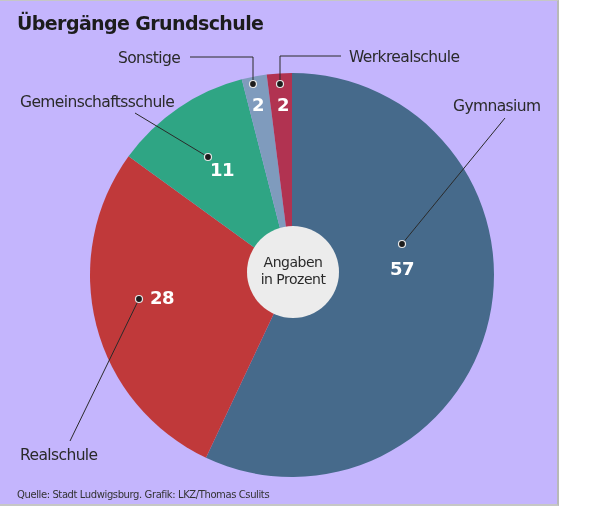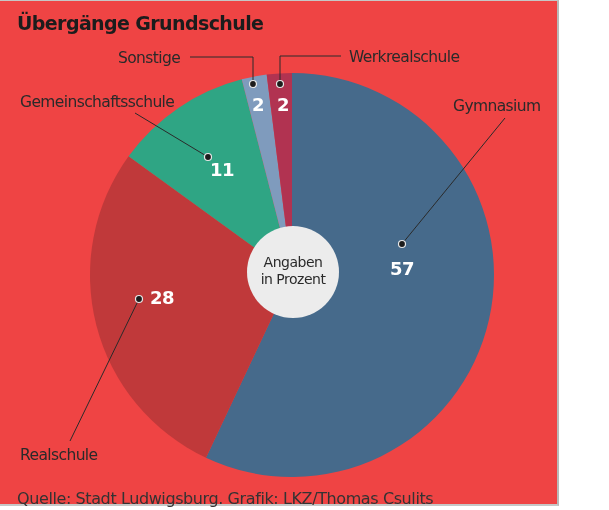--- a/index.html
+++ b/index.html
@@ -1,31 +1,31 @@
 <!DOCTYPE html>
 <html><head>
   <meta charset="utf-8">
   <style>
     html, body { margin: 0; padding: 0; background: #ffffff; }
     body { width: 609px; height: 510px; position: relative; overflow: hidden; font-family: "DejaVu Sans", sans-serif; }
     .panel {
       position: absolute; left: 0; top: 0; width: 559px; height: 506px;
-      background: #ef4444; border-right: 2px solid #b8b9b8; border-bottom: 2px solid #c6c7c6;
+      background: #c4b5fd; border-right: 2px solid #b8b9b8; border-bottom: 2px solid #c6c7c6;
       border-top: 1px solid #c6c7c6; box-sizing: border-box;
     }
     .title {
       position: absolute; left: 17px; top: 11px; font-size: 19px; font-weight: bold;
       color: #1c1c1c; letter-spacing: -0.6px; font-family: "DejaVu Sans", sans-serif;
     }
     svg.chart { position: absolute; left: 0; top: 0; }
     .lbl { font-family: "DejaVu Sans", sans-serif; fill: #2a2a2a; font-size: 15.5px; letter-spacing: -0.6px; }
     .val { font-family: "DejaVu Sans", sans-serif; font-weight: bold; fill: #ffffff; font-size: 18px; letter-spacing: -0.5px; }
     .center-text { font-family: "DejaVu Sans", sans-serif; fill: #2a2a2a; font-size: 14px; letter-spacing: -0.5px; }
     .source {
-      position: absolute; left: 17px; top: 488px; font-size: 16px; color: #333;
+      position: absolute; left: 17px; top: 488px; font-size: 10px; color: #333;
       letter-spacing: -0.4px; font-family: "DejaVu Sans", sans-serif;
     }
   </style>
 </head>
 <body>
 
 <div class="panel">
   <div class="title">Übergänge Grundschule</div>
 
   <svg class="chart" width="559" height="506" viewBox="0 0 559 506">

